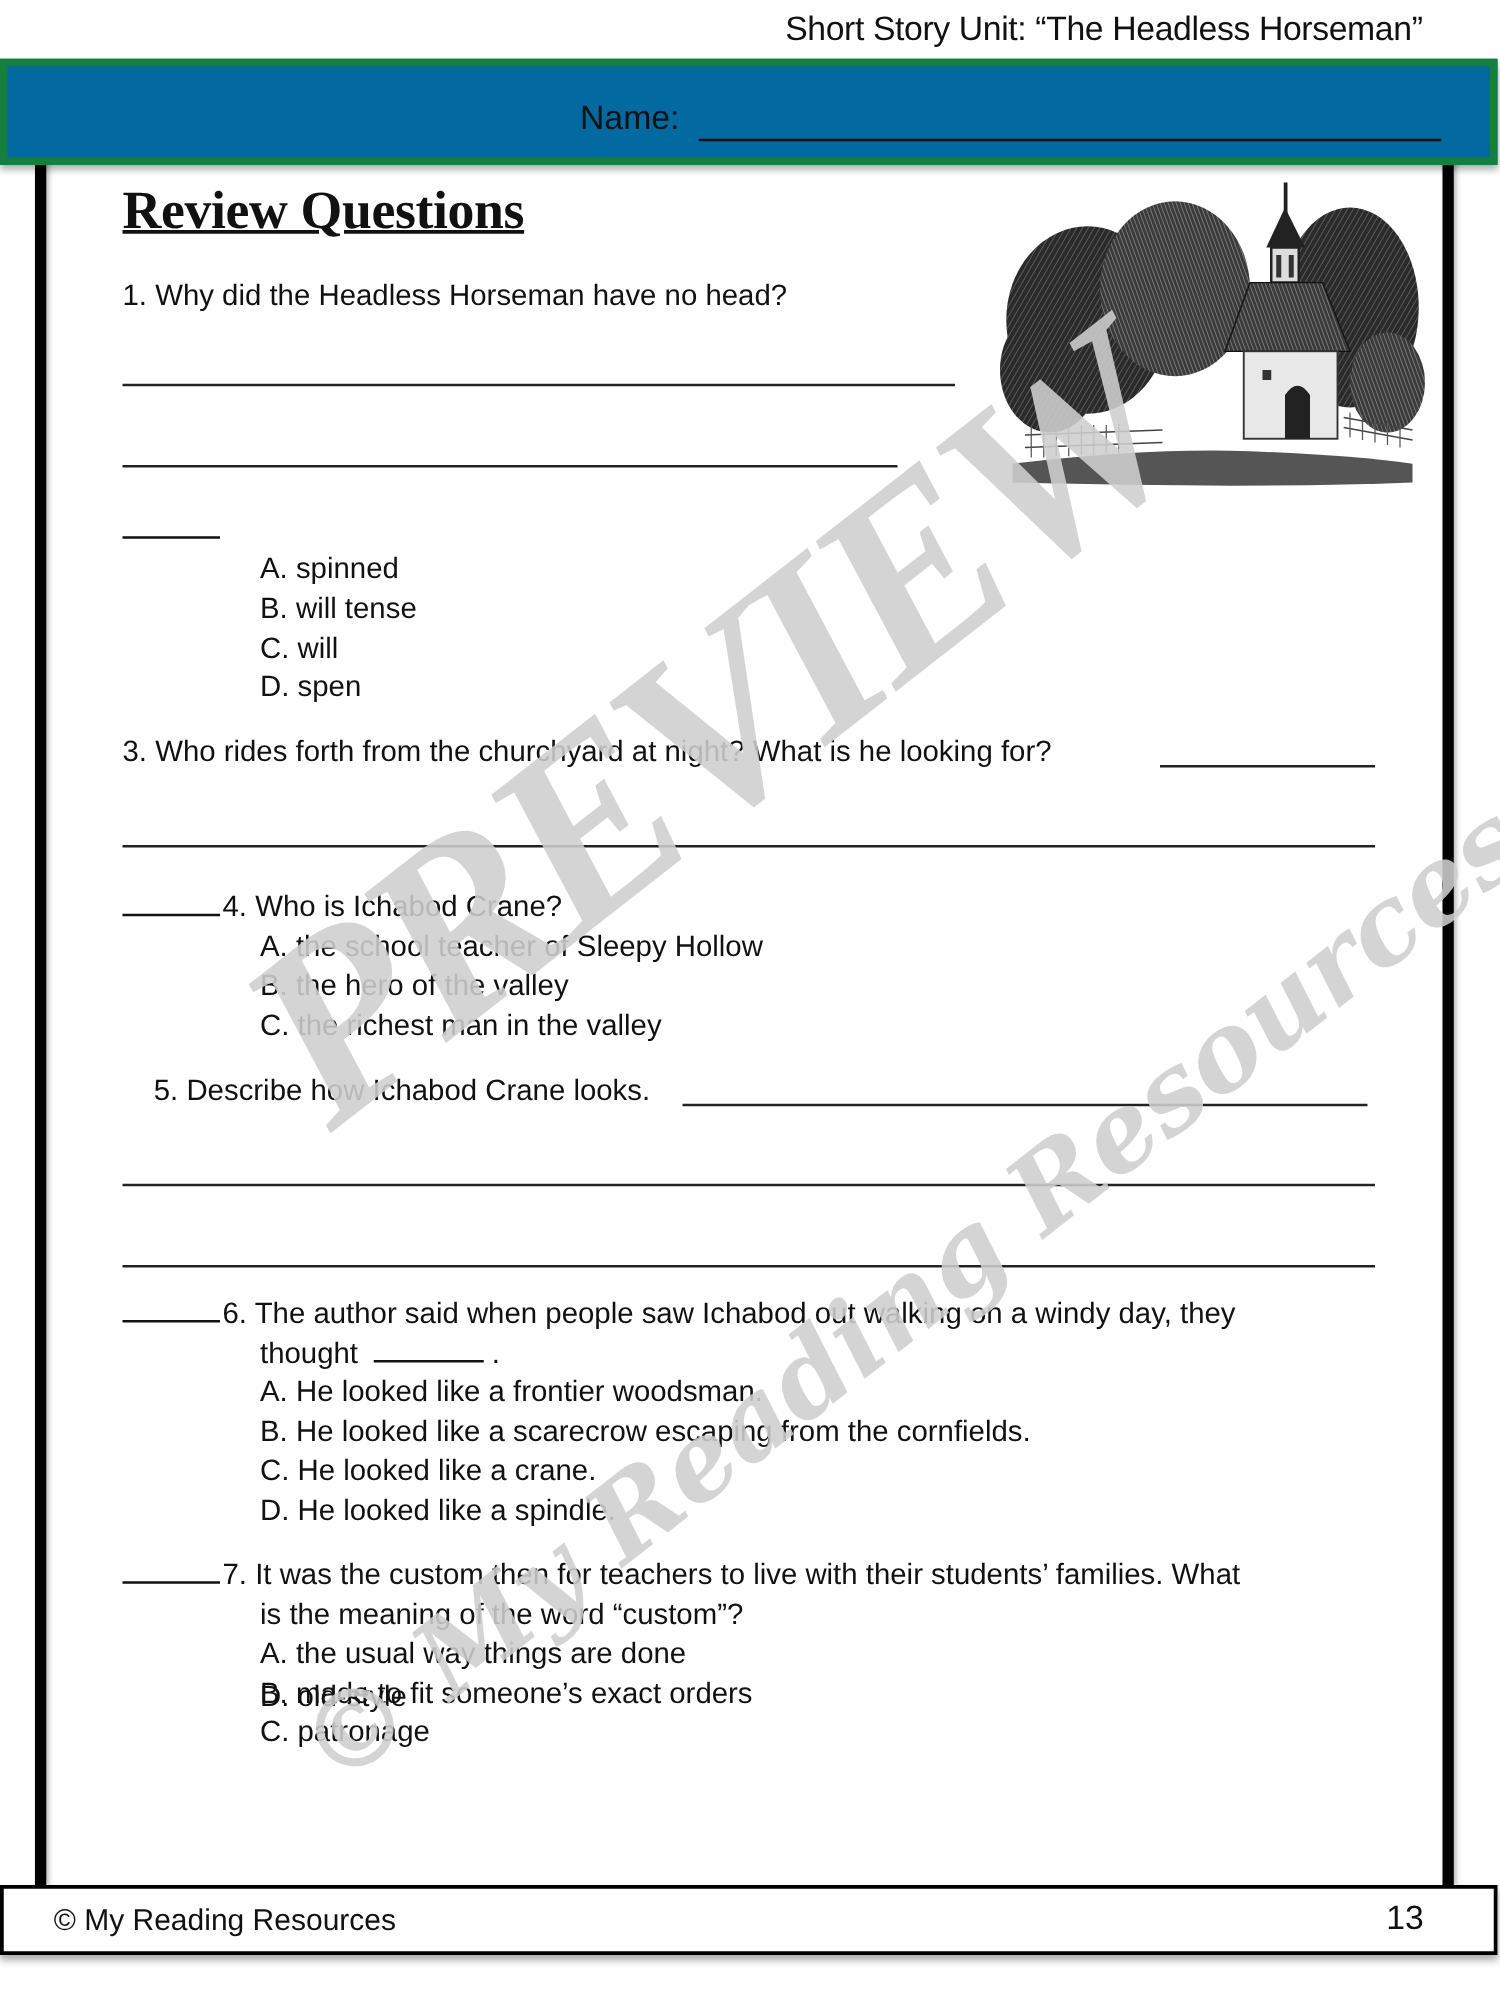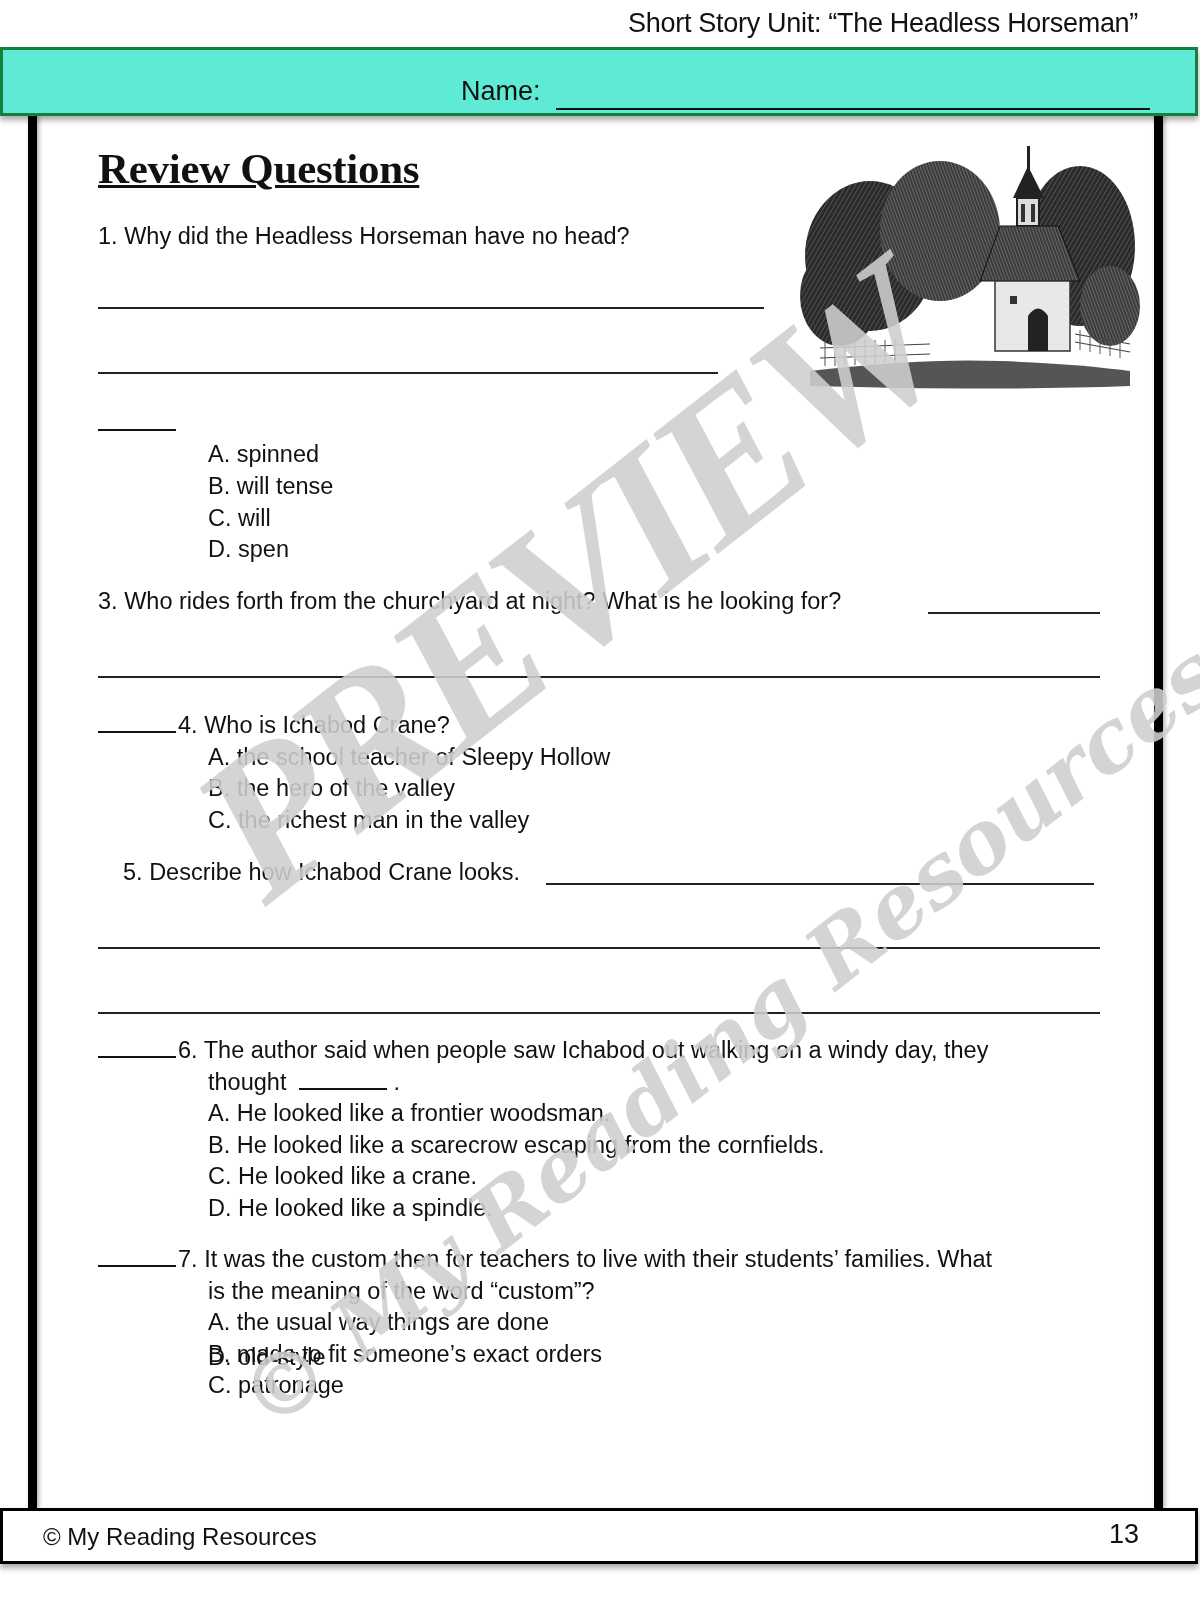--- a/index.html
+++ b/index.html
@@ -4,22 +4,22 @@
   <style>
     * { box-sizing: border-box; margin: 0; padding: 0; }
     html, body { width: 1200px; height: 1600px; background: #ffffff; overflow: hidden; }
     body { position: relative; font-family: "Liberation Sans", "DejaVu Sans", sans-serif; color: #111; }
 
     .top-title {
       position: absolute; top: 8px; right: 62px;
       font-size: 27px; letter-spacing: -0.3px; color: #111;
     }
     .name-box {
-      position: absolute; left: 0; top: 47px; width: 1198px; height: 69px;
-      border: 3px solid #15803d; background: #5eead4;
+      position: absolute; left: 0; top: 47px; width: 1198px; height: 85px;
+      border: 6px solid #15803d; background: #0369a1;
       box-shadow: 0 4px 6px rgba(0,0,0,0.35);
       z-index: 3;
     }
     .name-label {
       position: absolute; left: 458px; top: 26px; font-size: 27px;
     }
     .name-line {
       position: absolute; left: 553px; top: 58px; width: 594px; height: 2px; background: #111;
     }
     .side-bar {

